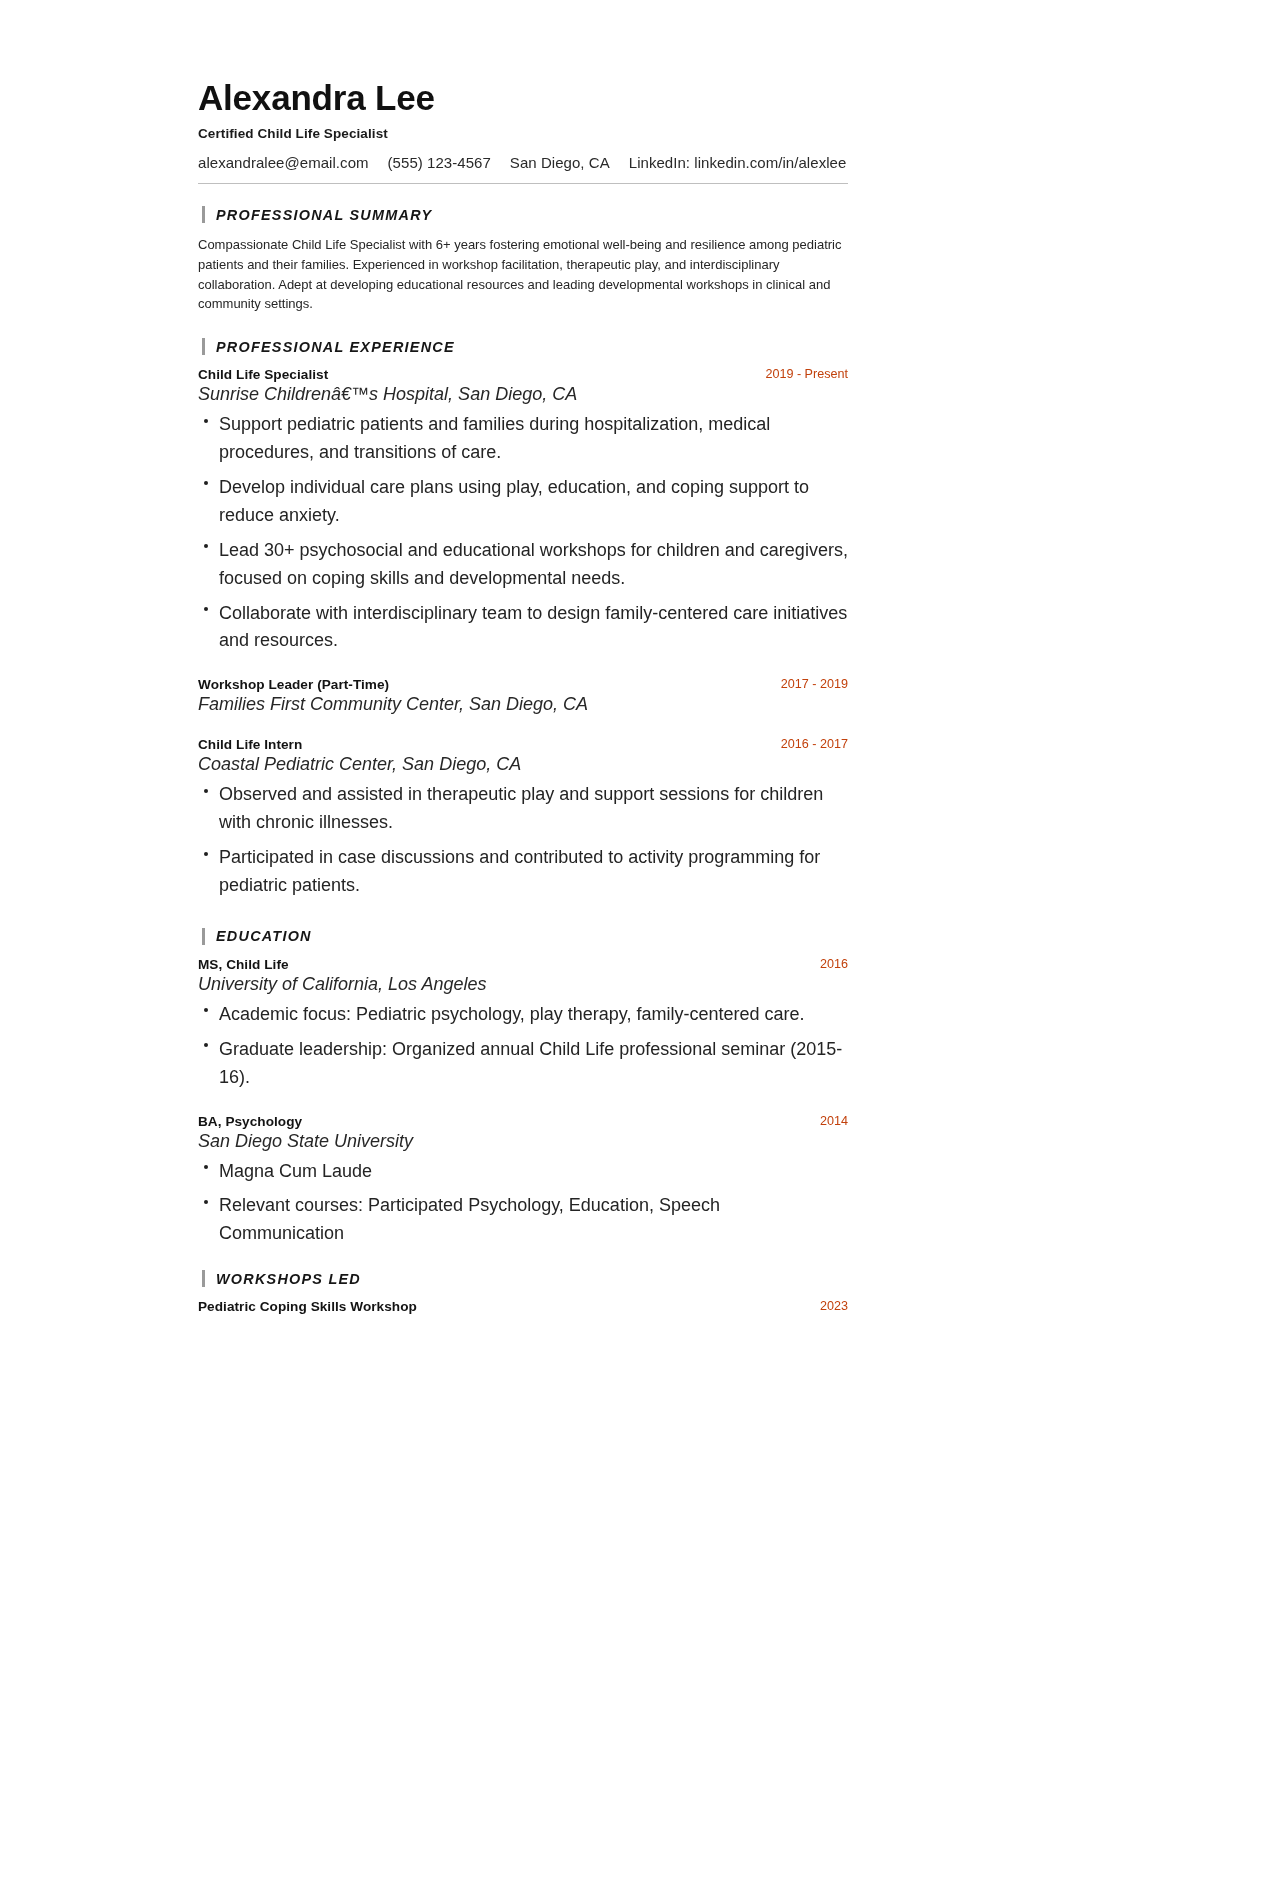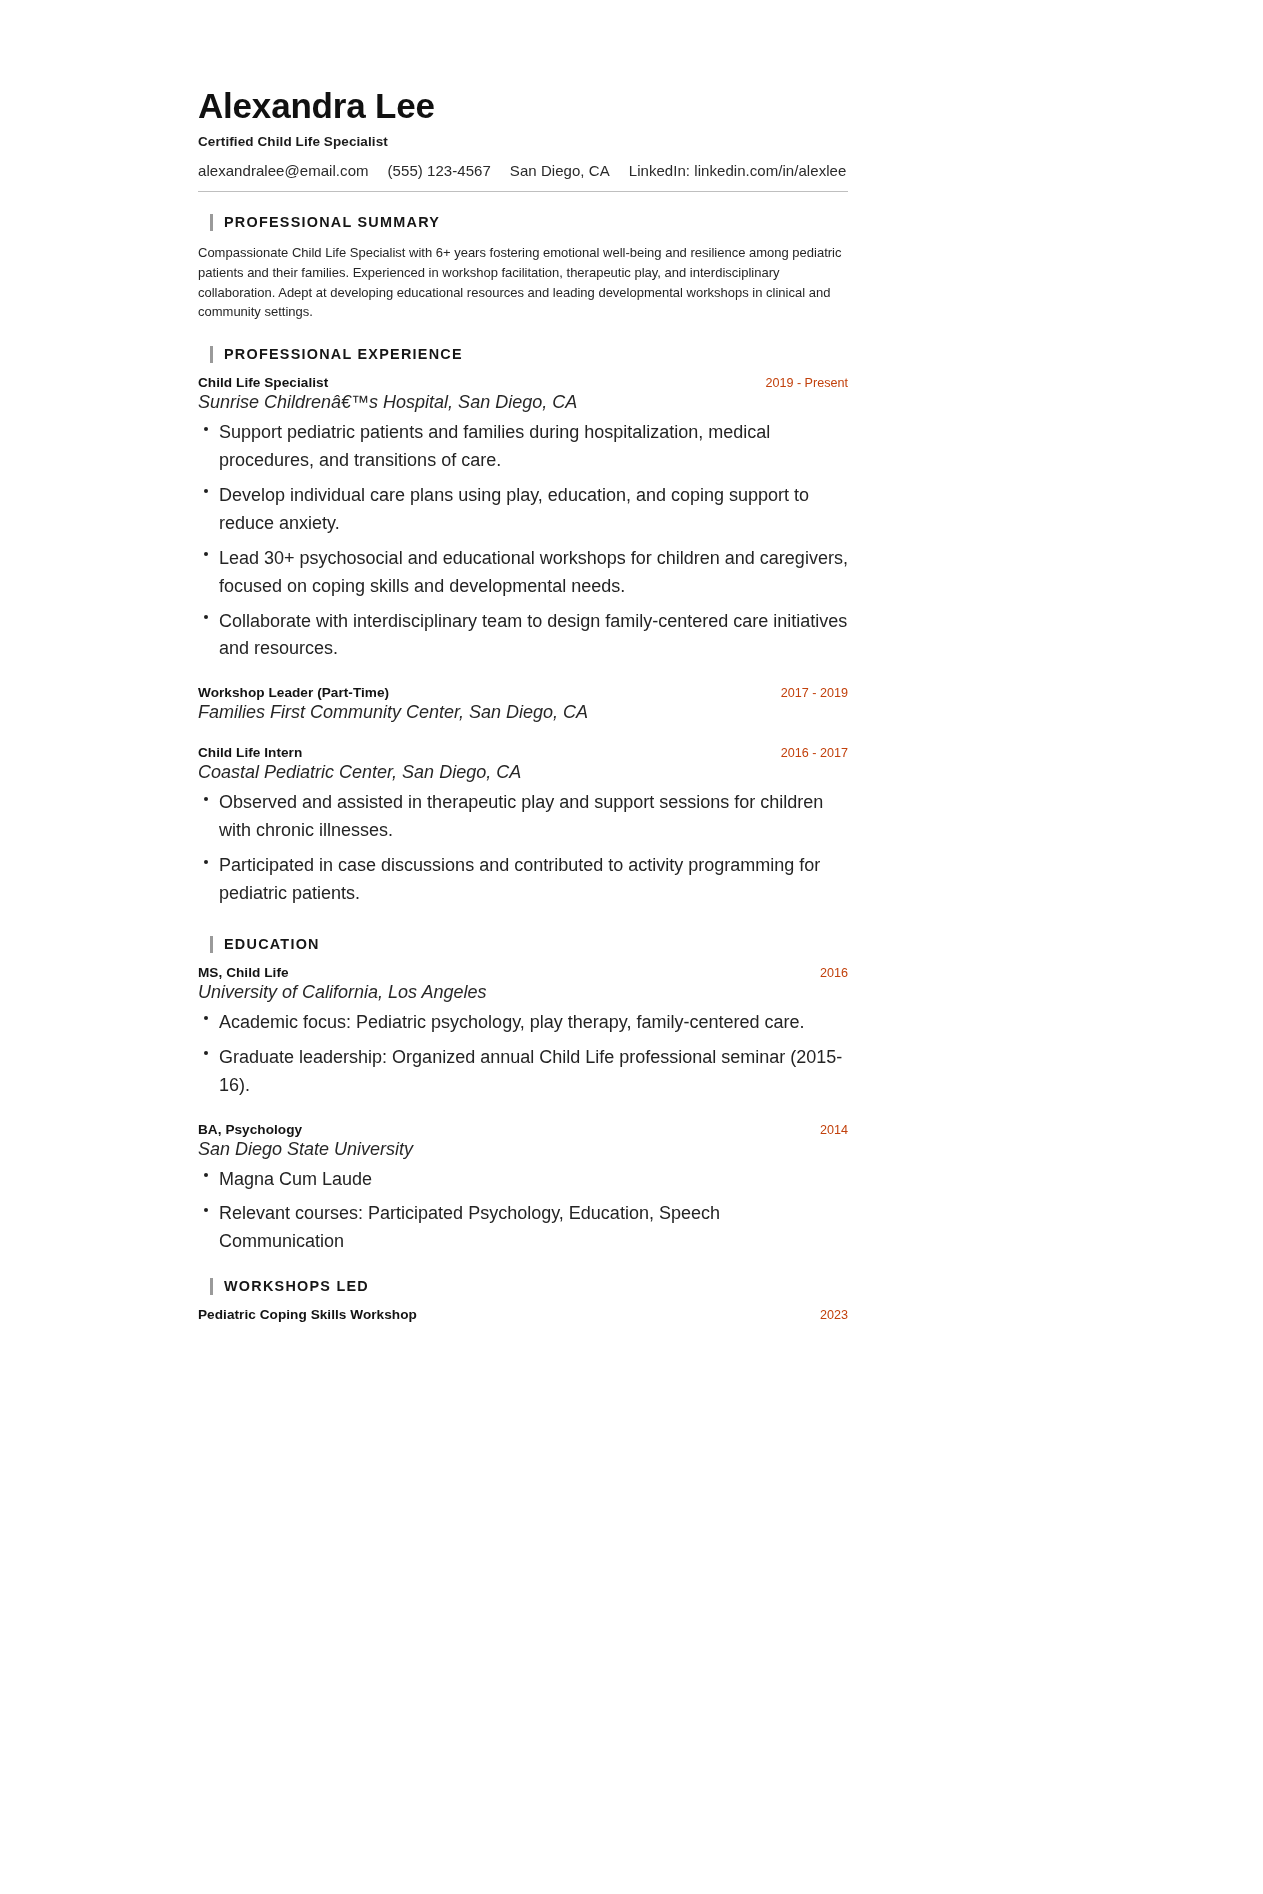--- a/index.html
+++ b/index.html
@@ -17,21 +17,21 @@
   .page {
     width: 1263px;
     min-height: 1894px;
     background: #ffffff;
     position: relative;
     box-sizing: border-box;
   }
   .sheet {
     position: absolute;
     left: 198px;
-    top: 86px;
+    top: 78px;
     width: 650px;
   }
 
   
   .name {
     font-size: 35px;
     font-weight: 700;
     letter-spacing: -0.2px;
     color: #111111;
     line-height: 1.12;
@@ -60,22 +60,23 @@
     height: 1px;
     background: #bfbfbf;
     width: 100%;
     margin: 0 0 22px 0;
   }
 
   
   .section { margin: 0 0 6px 0; }
   .section-head {
     display: flex;
-    align-items: flex-start;
-    margin: 0 0 12px 12px;
+    align-items: center;
+    margin: 0 0 12px 4px;
+    font-style: italic;
   }
   .accent-bar {
     width: 3px;
     height: 17px;
     background: #9a9a9a;
     margin-right: 11px;
     flex: 0 0 auto;
   }
   .section-title {
     font-size: 14.4px;
@@ -89,21 +90,21 @@
     line-height: 1.52;
     color: #262626;
     margin: 0 0 24px 0;
   }
 
   
   .entry { margin: 0 0 8px 0; }
   .entry-top {
     display: flex;
     justify-content: space-between;
-    align-items: flex-end;
+    align-items: flex-start;
     gap: 16px;
   }
   .entry-role {
     font-size: 13.6px;
     font-weight: 700;
     color: #131313;
     letter-spacing: 0.05px;
   }
   .entry-date {
     font-size: 12.6px;

